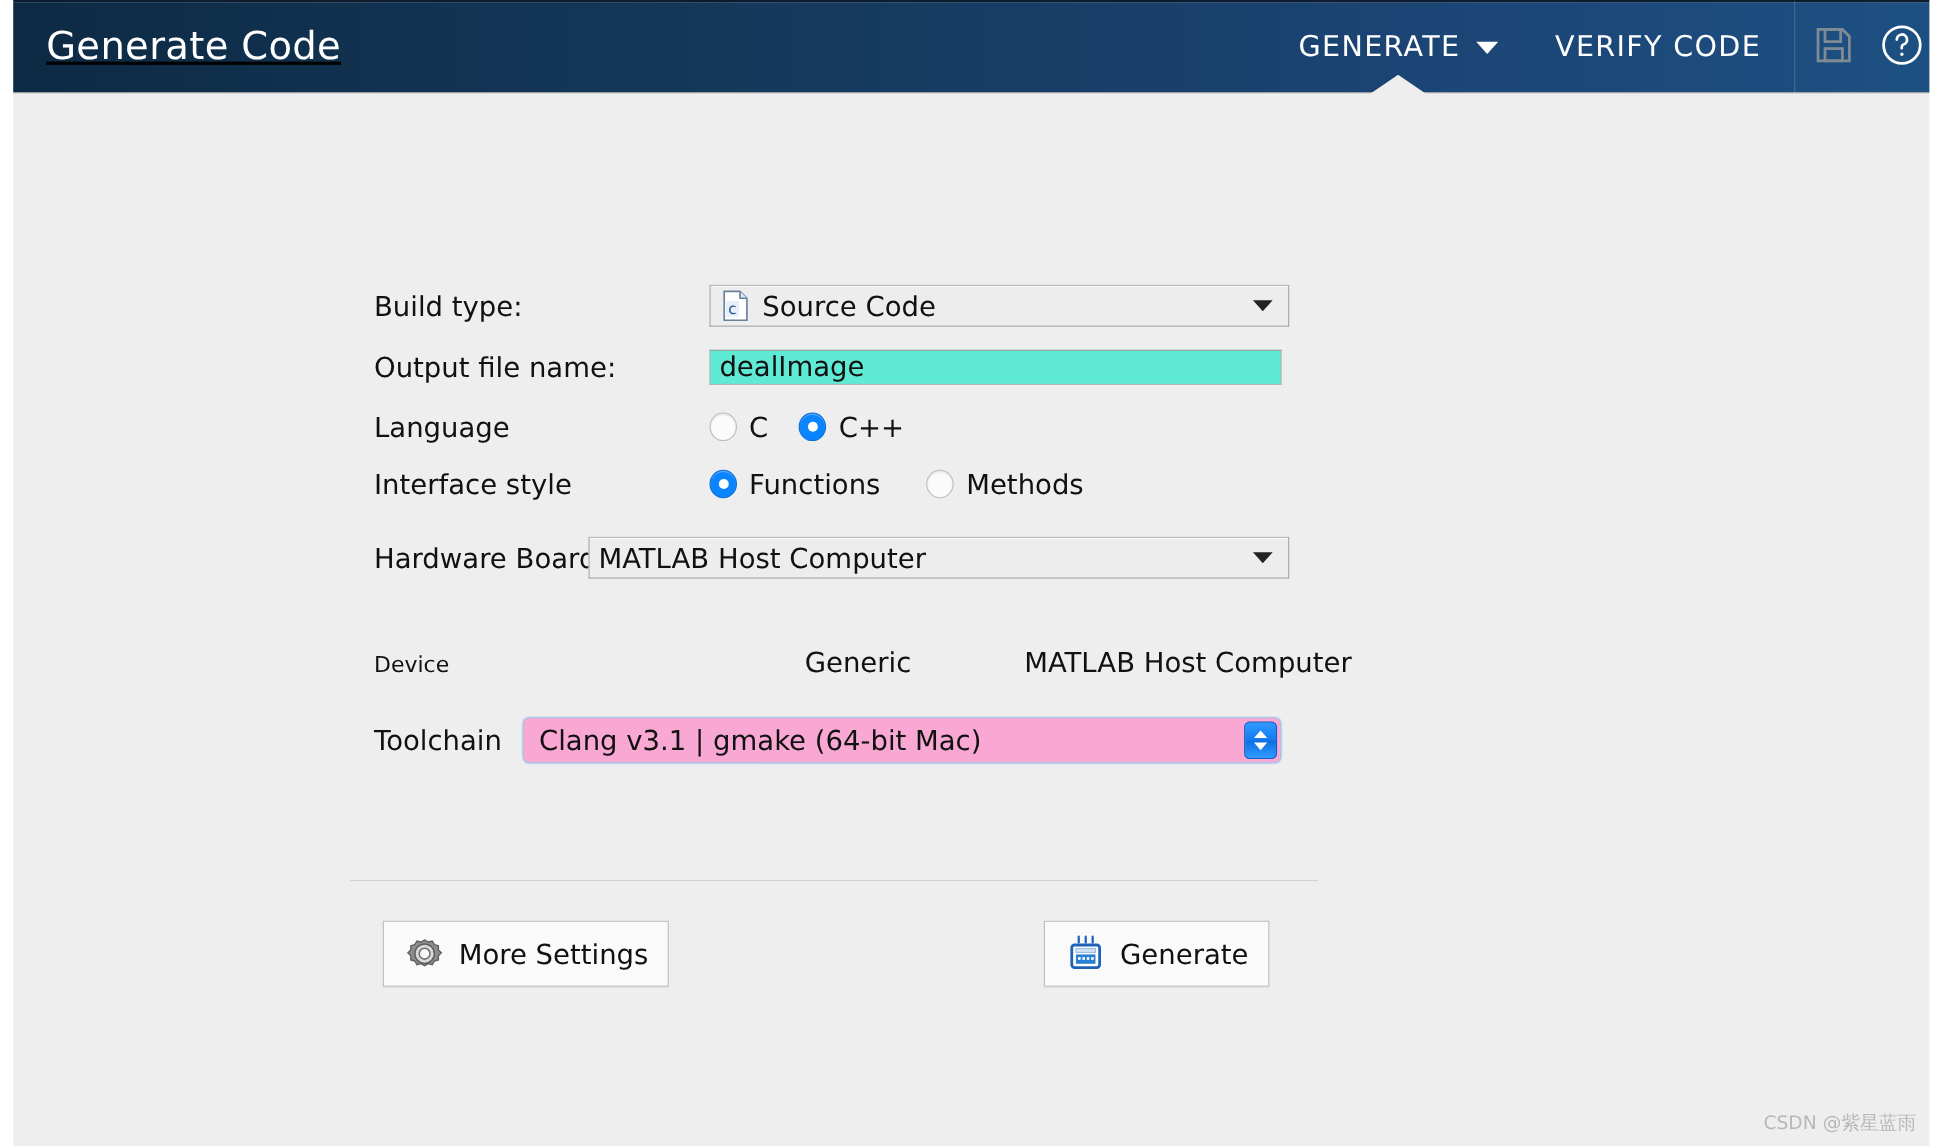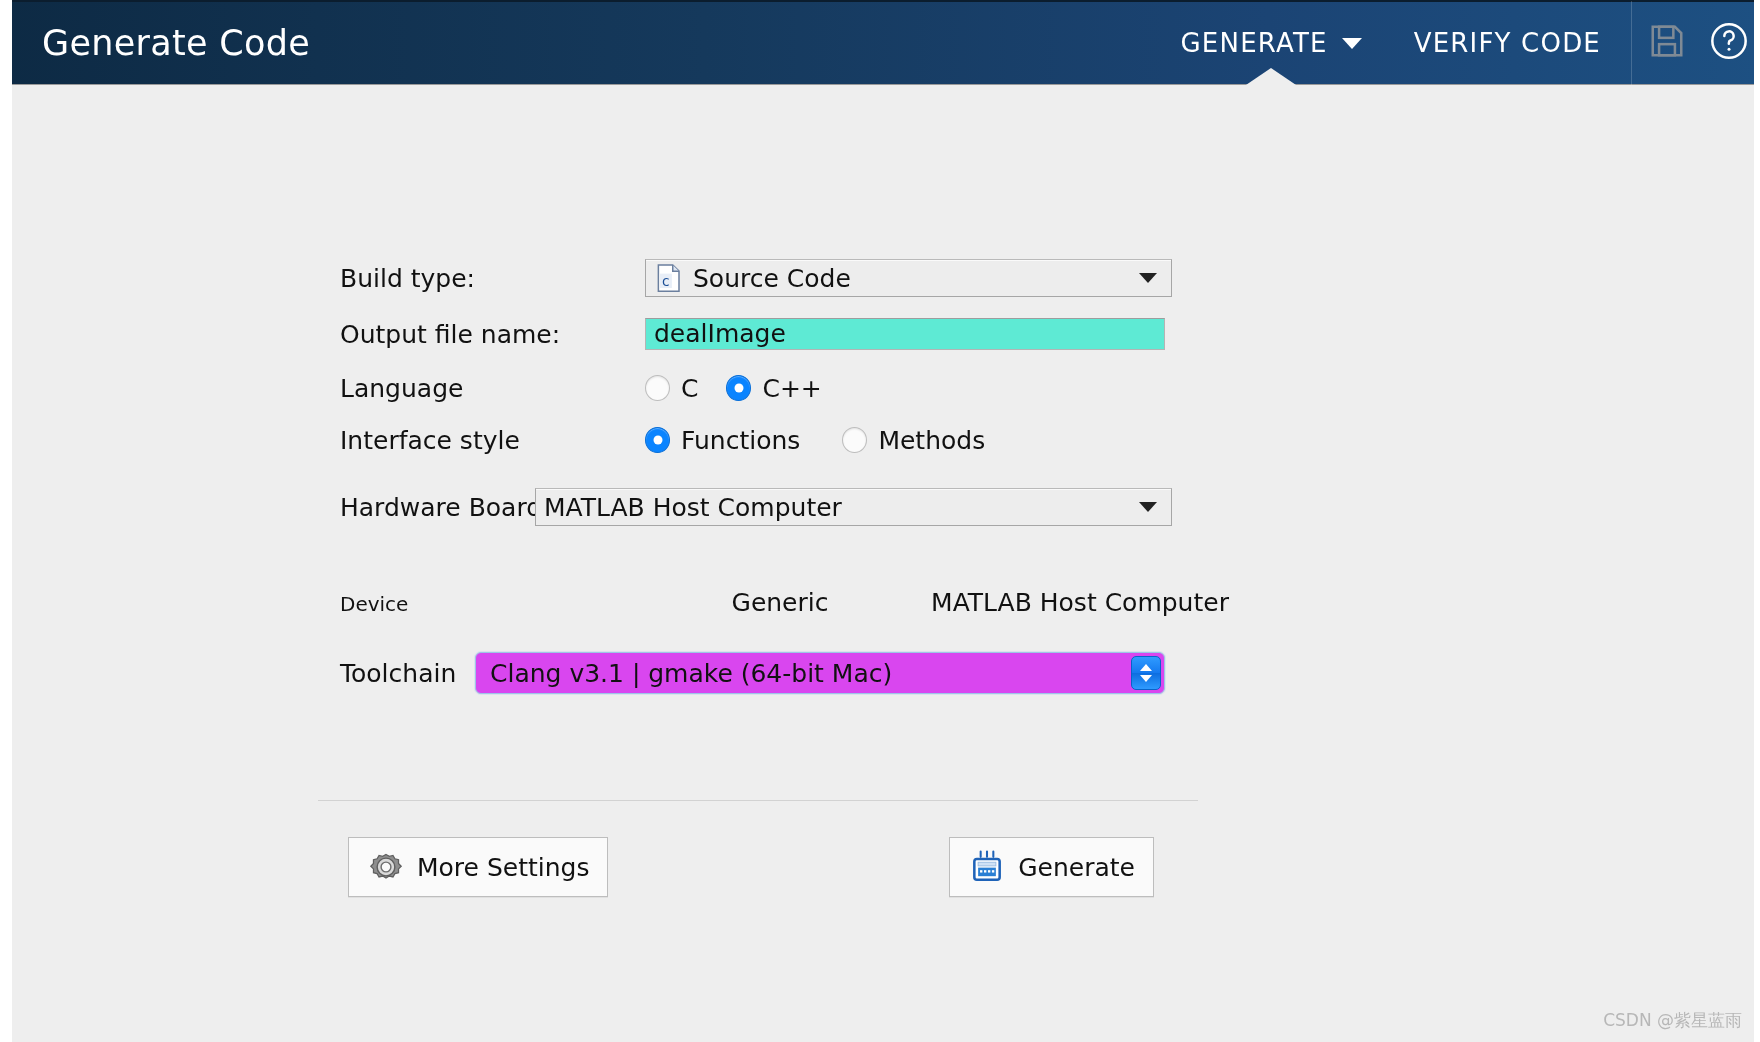--- a/index.html
+++ b/index.html
@@ -28,20 +28,21 @@
     display: flex;
     align-items: center;
     border-top: 2px solid #0b1d2e;
     border-bottom: 1px solid #9a9a9a;
   }
   .topbar-left {
     display: flex;
     align-items: center;
     padding-left: 0px;
     flex: 0 0 auto;
+    text-decoration: underline;
   }
   .back-arrow {
     width: 28px; height: 85px;
     position: relative;
     flex: 0 0 auto;
     cursor: pointer;
   }
   .back-arrow svg { position: absolute; left: -14px; top: 22px; }
   .app-title {
     color: #ffffff;
@@ -257,21 +258,21 @@
     color: #8b8b8b;
     padding-top: 5px;
   }
 
   
   .row-tool { height: 60px; margin-top: 26px; }
   .lbl-tool { width: 135px; flex: 0 0 135px; }
   .tool-field {
     position: relative;
     height: 42px;
-    background: #d946ef;
+    background: #f9a8d4;
     border: 1px solid #9ec4e8;
     border-radius: 6px;
     display: flex;
     align-items: center;
     padding: 0 44px 0 14px;
     cursor: pointer;
     box-shadow: 0 0 0 1px rgba(158,196,232,0.25);
   }
   .tool-text { font-size: 25px; color: #111111; white-space: nowrap; }
   .stepper {

